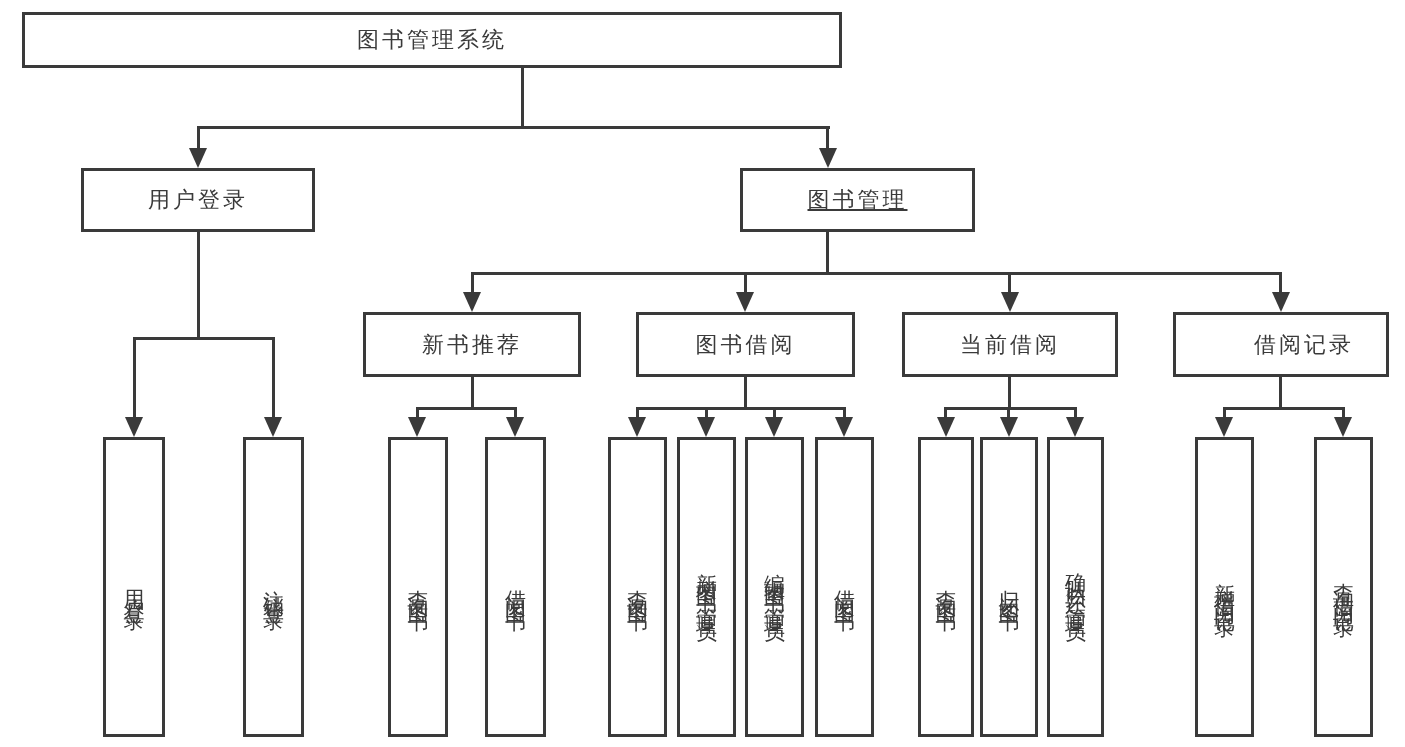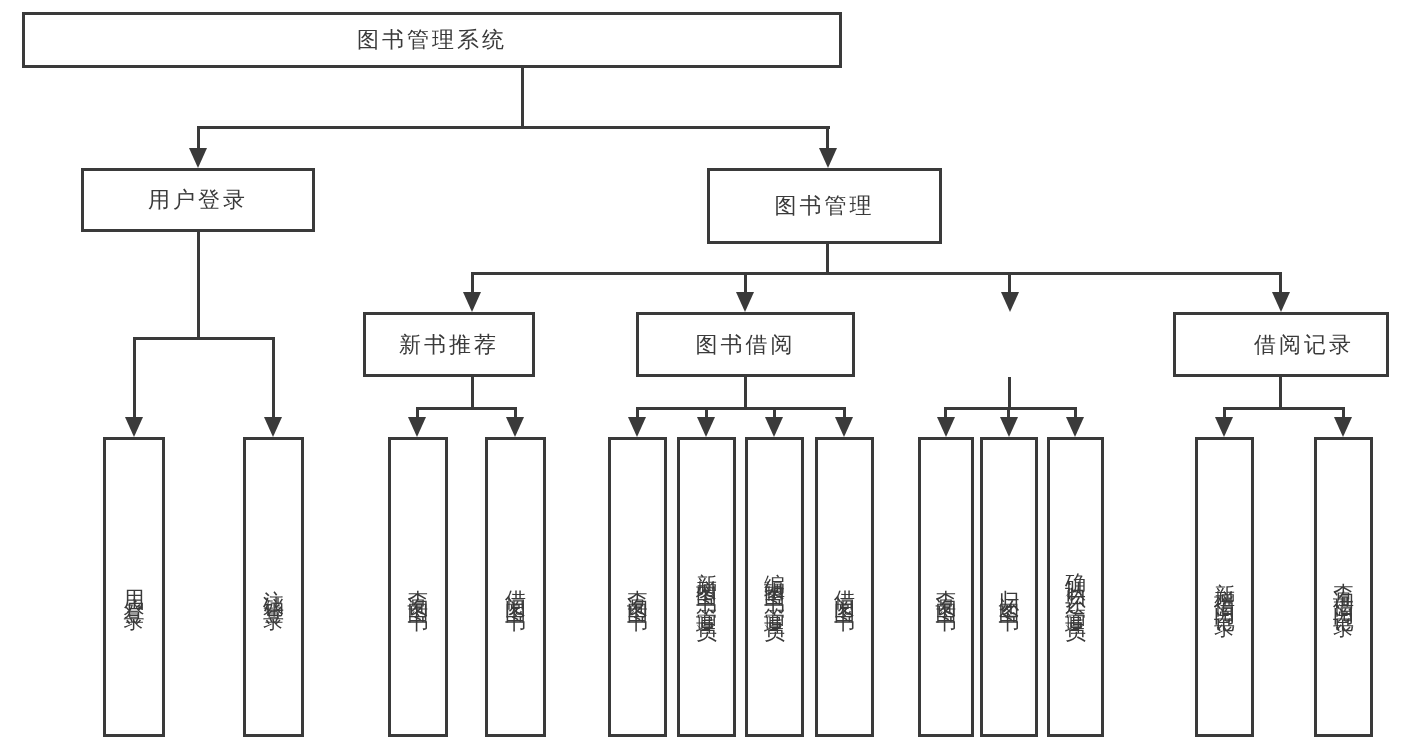--- a/index.html
+++ b/index.html
@@ -67,21 +67,21 @@
   <div class="line" style="left:521px;top:66px;width:3px;height:63px;"></div>
   <div class="line" style="left:197px;top:126px;width:633px;height:3px;"></div>
   <div class="line" style="left:197px;top:126px;width:3px;height:26px;"></div>
   <div class="arrow" style="left:189px;top:148px;"></div>
   <div class="line" style="left:826px;top:126px;width:3px;height:26px;"></div>
   <div class="arrow" style="left:819px;top:148px;"></div>
 
   <div class="hbox" style="left:81px;top:168px;width:234px;height:64px;">
     <span>用户登录</span>
   </div>
-  <div class="hbox" style="left:707px;top:168px;width:235px;height:76px;">
+  <div class="hbox" style="left:740px;top:168px;width:235px;height:64px;text-decoration:underline;">
     <span>图书管理</span>
   </div>
 
   <div class="line" style="left:197px;top:232px;width:3px;height:107px;"></div>
   <div class="line" style="left:133px;top:337px;width:142px;height:3px;"></div>
   <div class="line" style="left:133px;top:337px;width:3px;height:84px;"></div>
   <div class="arrow" style="left:125px;top:417px;"></div>
   <div class="line" style="left:272px;top:337px;width:3px;height:84px;"></div>
   <div class="arrow" style="left:264px;top:417px;"></div>
 
@@ -89,25 +89,28 @@
   <div class="line" style="left:471px;top:272px;width:811px;height:3px;"></div>
   <div class="line" style="left:471px;top:272px;width:3px;height:24px;"></div>
   <div class="arrow" style="left:463px;top:292px;"></div>
   <div class="line" style="left:744px;top:272px;width:3px;height:24px;"></div>
   <div class="arrow" style="left:736px;top:292px;"></div>
   <div class="line" style="left:1008px;top:272px;width:3px;height:24px;"></div>
   <div class="arrow" style="left:1001px;top:292px;"></div>
   <div class="line" style="left:1279px;top:272px;width:3px;height:24px;"></div>
   <div class="arrow" style="left:1272px;top:292px;"></div>
 
-  <div class="hbox" style="left:363px;top:312px;width:172px;height:65px;">
+  <div class="hbox" style="left:363px;top:312px;width:218px;height:65px;">
     <span>新书推荐</span>
   </div>
   <div class="hbox" style="left:636px;top:312px;width:219px;height:65px;">
     <span>图书借阅</span>
+  </div>
+  <div class="hbox" style="left:902px;top:312px;width:216px;height:65px;">
+    <span>当前借阅</span>
   </div>
   <div class="hbox" style="left:1173px;top:312px;width:216px;height:65px;padding-left:46px;">
     <span>借阅记录</span>
   </div>
 
   <div class="line" style="left:471px;top:377px;width:3px;height:32px;"></div>
   <div class="line" style="left:416px;top:407px;width:101px;height:3px;"></div>
   <div class="line" style="left:416px;top:407px;width:3px;height:14px;"></div>
   <div class="arrow" style="left:408px;top:417px;"></div>
   <div class="line" style="left:514px;top:407px;width:3px;height:14px;"></div>

